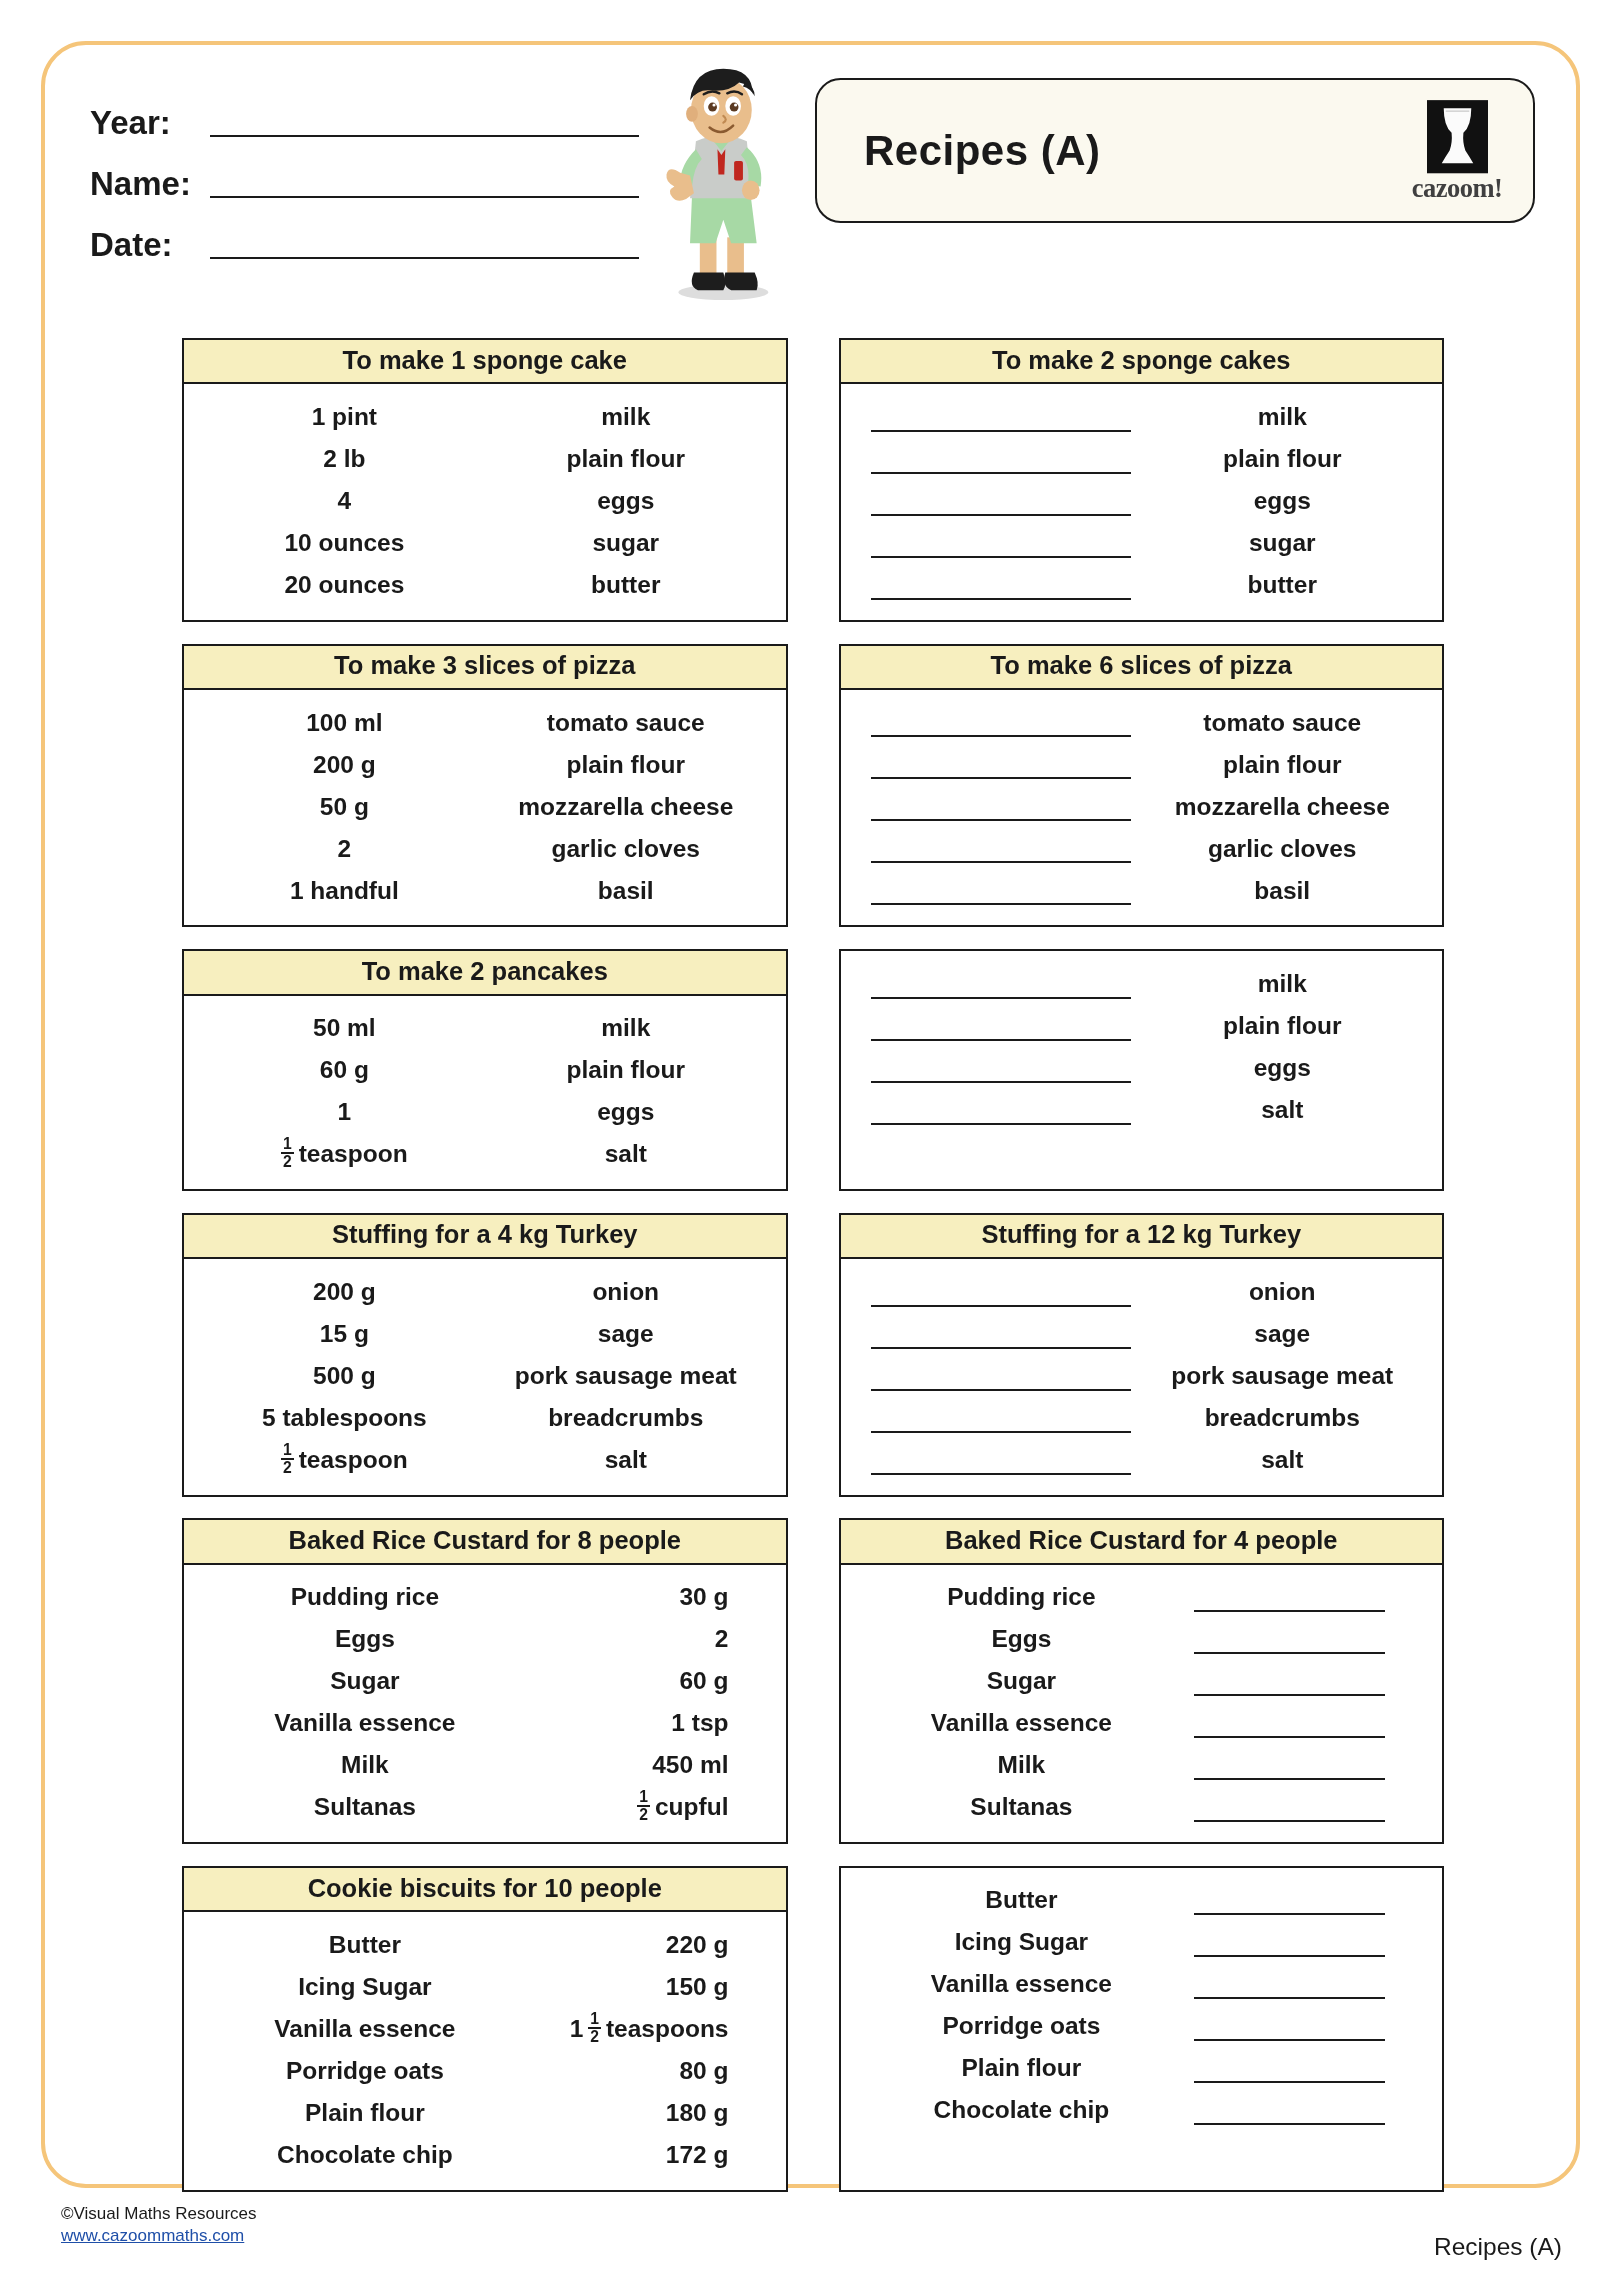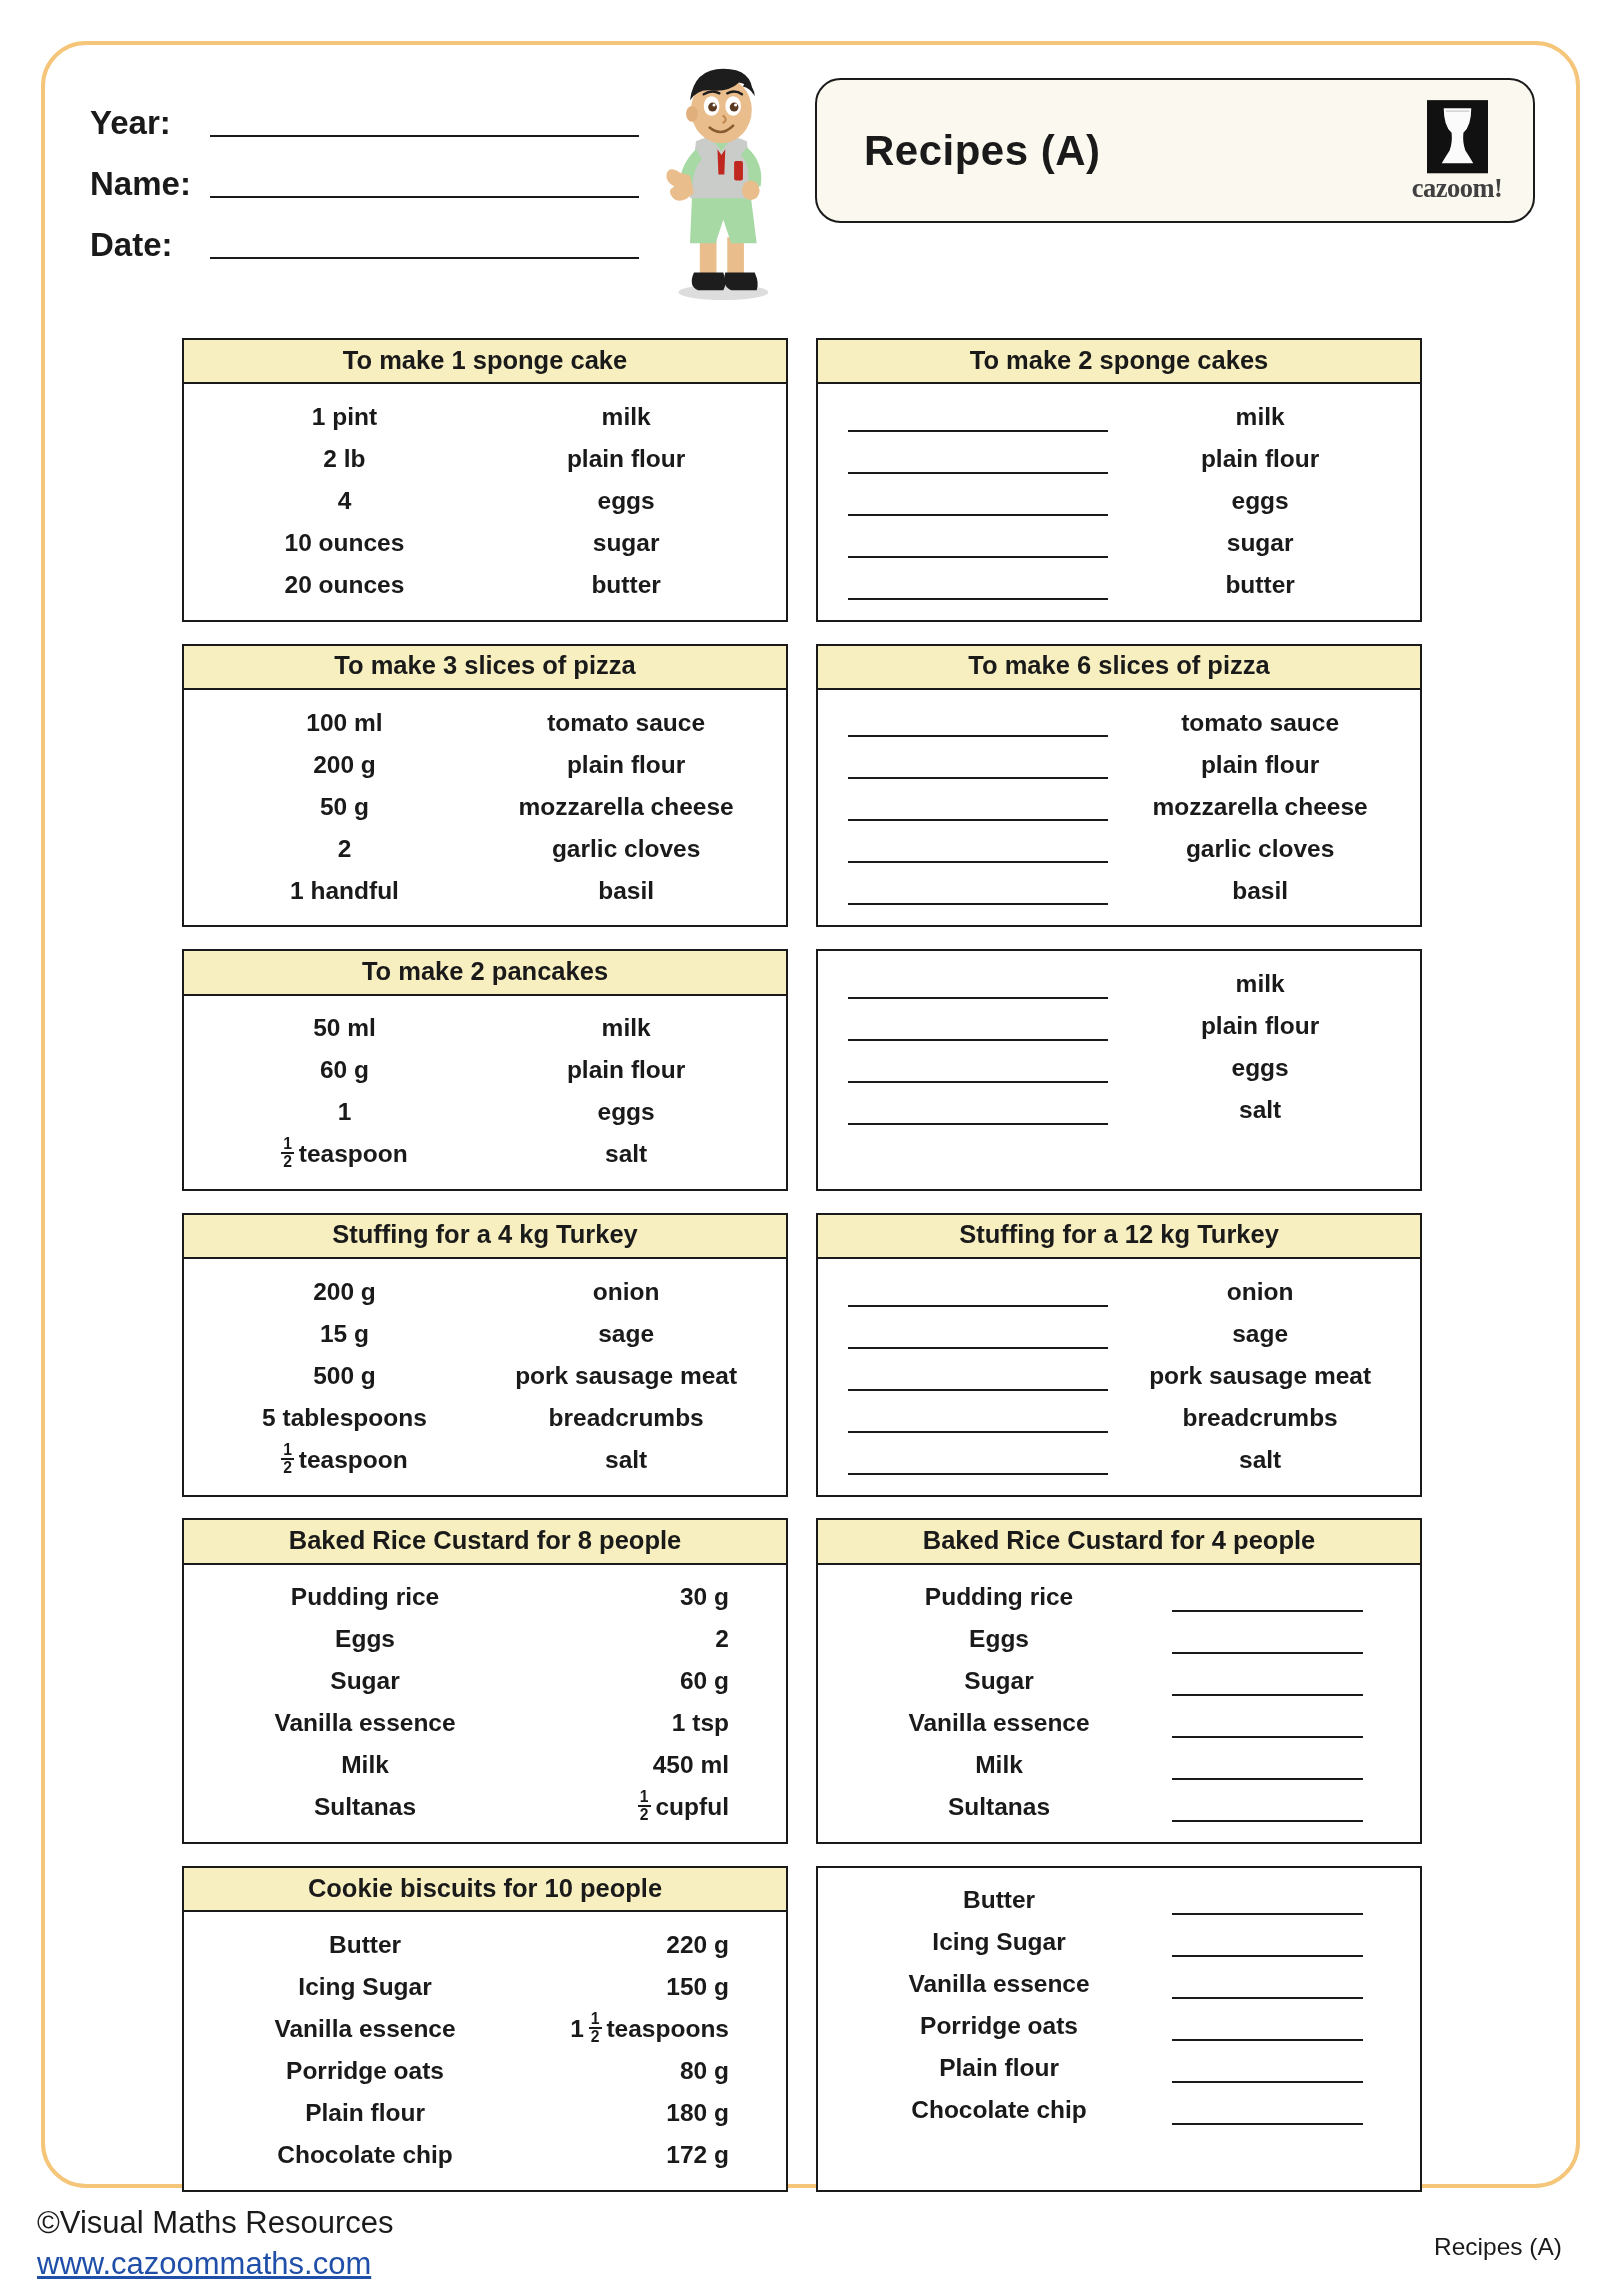--- a/index.html
+++ b/index.html
@@ -121,21 +121,21 @@
 
   
   .grid {
     position: absolute;
     left: 182px;
     top: 338px;
     width: 1262px;
   }
   .pair {
     display: flex;
-    gap: 28px;
+    gap: 51px;
     margin-bottom: 21.6px;
   }
   .tbl {
     width: 606px;
     border: 2.9px solid #1a1a1a;
     box-sizing: border-box;
     background: #ffffff;
   }
   .tbl-head {
     background: #F7EFBF;
@@ -215,23 +215,23 @@
     position: relative;
     top: -1px;
   }
   .frac .num { padding: 0 2px; }
   .frac .den { padding: 0 2px; border-top: 2px solid #1a1a1a; }
   .qty-inline { display: inline-flex; align-items: center; }
 
   
   .footer-left {
     position: absolute;
-    left: 37px;
+    left: 61px;
     top: 2203px;
-    font-size: 31px;
+    font-size: 17px;
     color: #1a1a1a;
     line-height: 1.32;
   }
   .footer-url {
     color: #1F4FA8;
     text-decoration: underline;
   }
   .footer-right {
     position: absolute;
     right: 59px;

